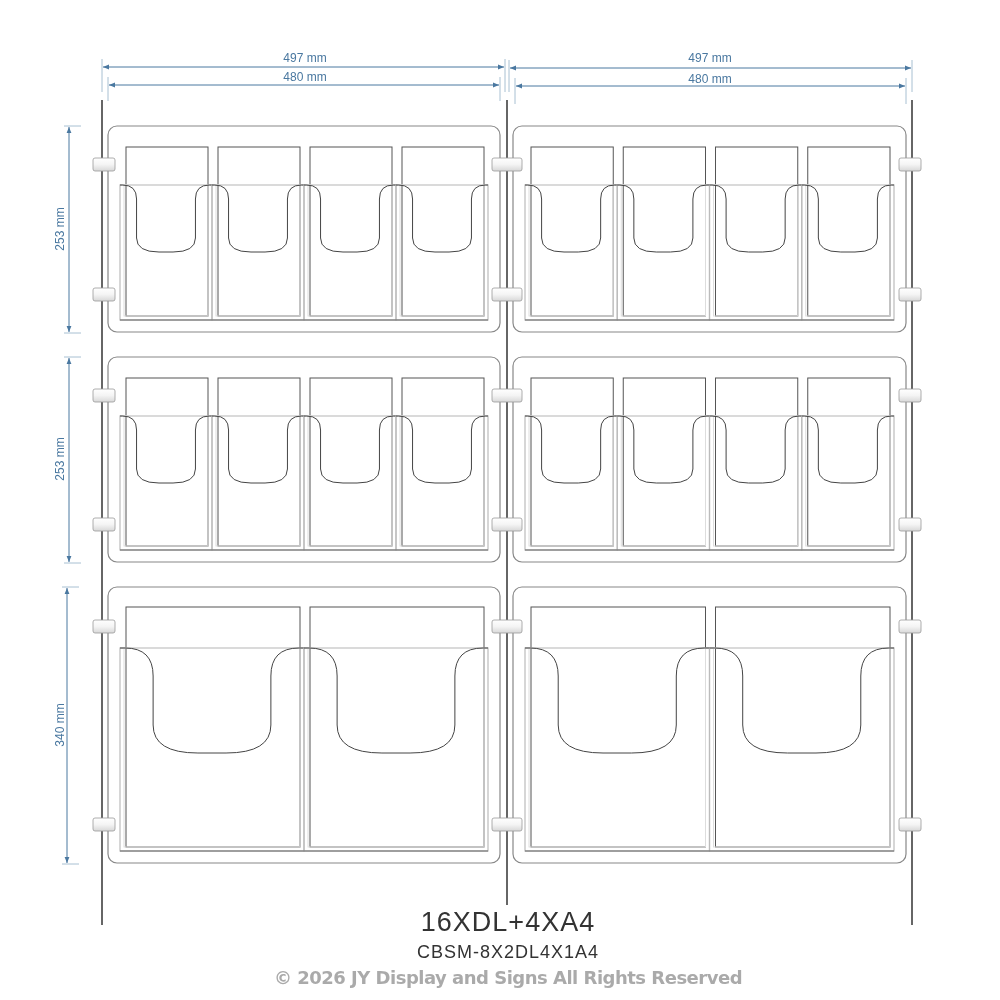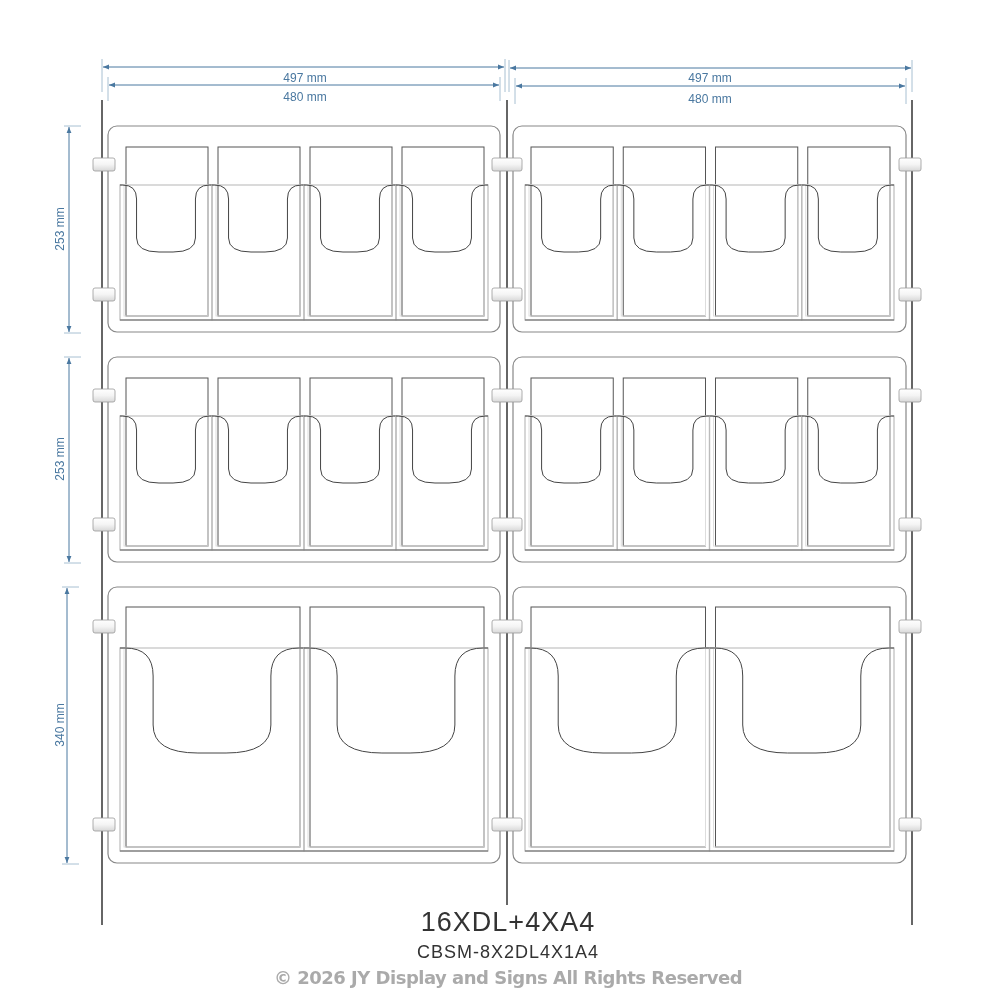--- a/index.html
+++ b/index.html
@@ -1,17 +1,17 @@
 <!DOCTYPE html>
 <html><head>
 <meta charset="utf-8">
 <style>
   html, body { margin:0; padding:0; background:#ffffff; }
   body { width:1000px; height:1000px; position:relative; overflow:hidden; font-family:"Liberation Sans", sans-serif; }
-  .dim-label { position:absolute; color:#4a78a0; font-size:12px; font-family:"Liberation Sans", sans-serif; text-align:center; white-space:nowrap;margin-top:20px; }
+  .dim-label { position:absolute; color:#4a78a0; font-size:12px; font-family:"Liberation Sans", sans-serif; text-align:center; white-space:nowrap; }
   .vlabel { position:absolute; color:#4a78a0; font-size:12px; transform:rotate(-90deg); transform-origin:center center; white-space:nowrap; text-align:center; width:60px; }
   .title { position:absolute; left:0; width:1016px; text-align:center; color:#333; }
   #main-title { top:907px; font-size:27px; letter-spacing:1px; }
   #model-code { top:942px; font-size:18px; letter-spacing:1px; }
   #copyright { top:967px; font-size:18px; color:#aaaaaa; font-family:"DejaVu Sans", sans-serif; font-weight:bold; letter-spacing:-0.5px; }
   svg { position:absolute; left:0; top:0; }
 </style>
 </head>
 <body>
 

